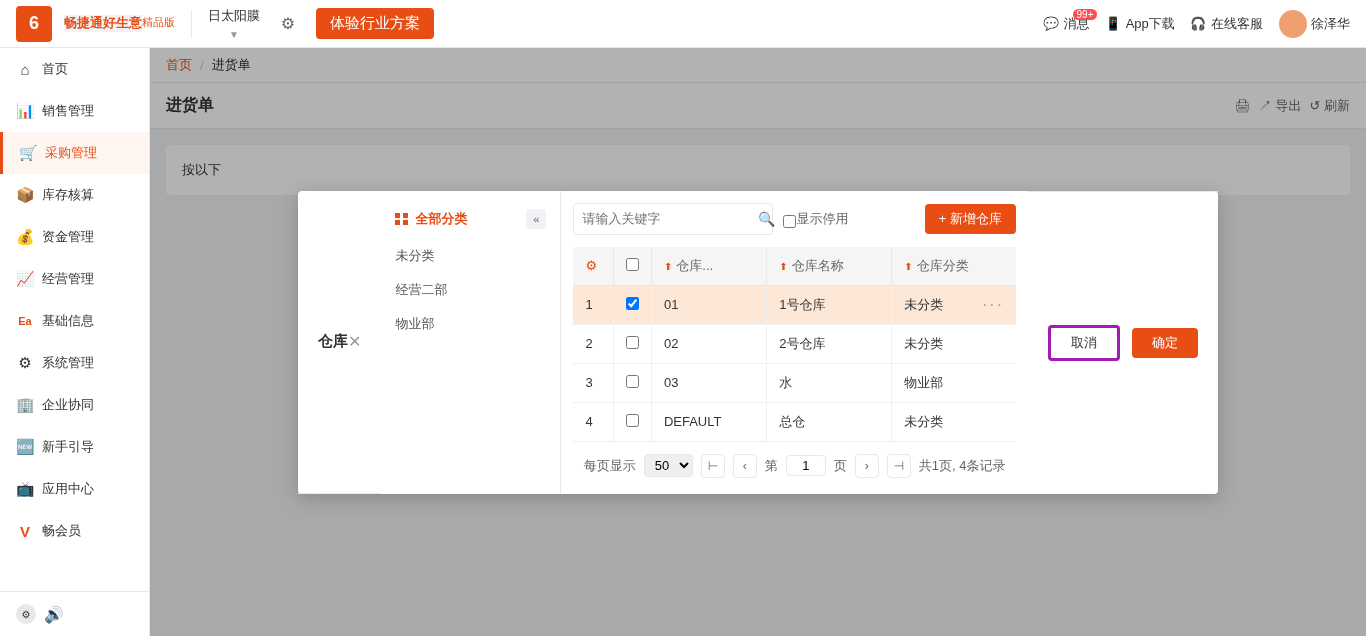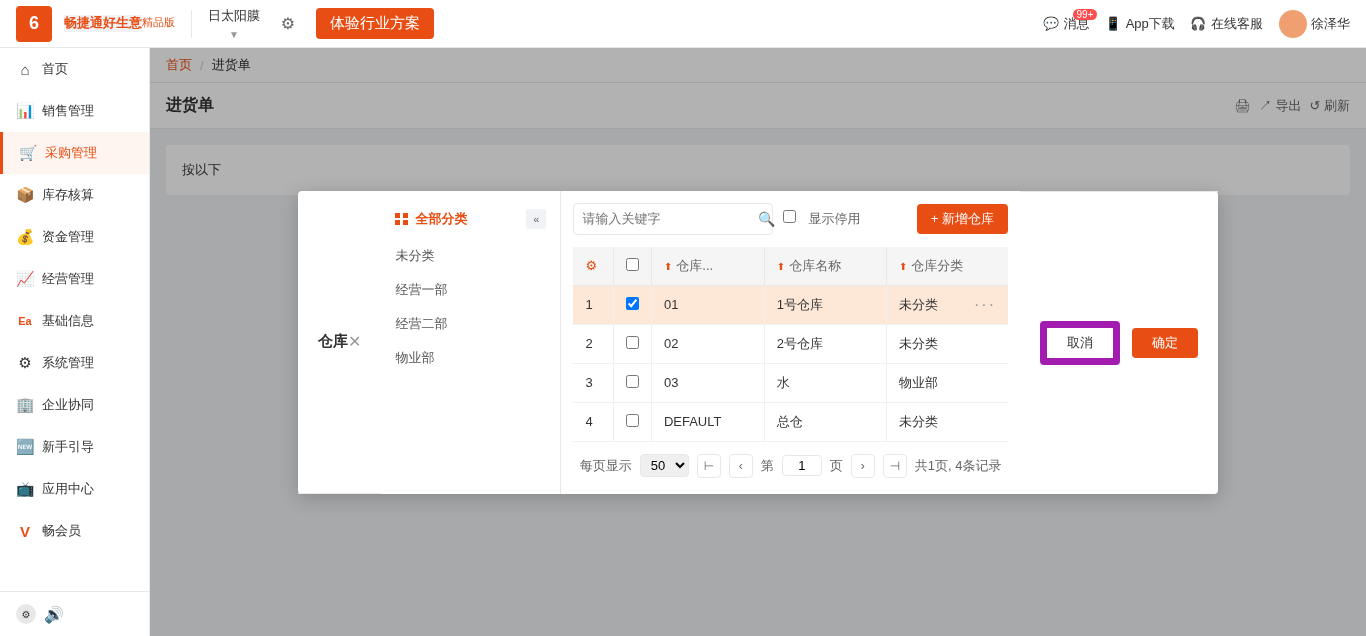--- a/index.html
+++ b/index.html
@@ -62,21 +62,21 @@
     .category-all .grid-icon span { width: 5px; height: 5px; background: #e84d13; display: block; }
     .category-collapse-btn { width: 20px; height: 20px; background: #f0f2f5; border-radius: 2px; display: flex; align-items: center; justify-content: center; cursor: pointer; font-size: 11px; color: #666; }
     .category-item { padding: 8px 14px; font-size: 13px; color: #555; cursor: pointer; }
 
     
     .table-panel { flex: 1; display: flex; flex-direction: column; padding: 12px; }
     .table-toolbar { display: flex; align-items: center; gap: 10px; margin-bottom: 12px; }
     .search-box { display: flex; align-items: center; border: 1px solid #e8e8e8; border-radius: 4px; padding: 0 8px; width: 200px; height: 32px; }
     .search-box input { border: none; outline: none; font-size: 13px; flex: 1; }
     .search-box .search-icon { color: #999; font-size: 14px; cursor: pointer; }
-    .show-disabled { display: flex; align-items: flex-start; gap: 12px; font-size: 13px; color: #666; }
+    .show-disabled { display: flex; align-items: flex-end; gap: 0; font-size: 13px; color: #666; }
     .show-disabled input[type=checkbox] { cursor: pointer; }
     .add-btn { margin-left: auto; background: #e84d13; color: #fff; border: none; border-radius: 4px; padding: 6px 14px; font-size: 13px; cursor: pointer; white-space: nowrap; }
 
     
     .table-wrap { flex: 1; overflow: auto; }
     table { width: 100%; border-collapse: collapse; font-size: 13px; }
     thead tr { background: #f5f5f5; }
     thead th { padding: 10px 12px; text-align: left; font-weight: normal; color: #666; border-bottom: 1px solid #e8e8e8; border-right: 1px solid #e8e8e8; white-space: nowrap; }
     thead th:last-child { border-right: none; }
     tbody tr { border-bottom: 1px solid #f0f0f0; }
@@ -88,21 +88,21 @@
     .row-actions { color: #999; font-size: 16px; letter-spacing: 2px; cursor: pointer; }
 
     
     .pagination { display: flex; align-items: center; justify-content: center; gap: 8px; padding: 12px 0 4px; font-size: 13px; color: #666; }
     .pagination select { border: 1px solid #e8e8e8; border-radius: 4px; padding: 2px 6px; font-size: 13px; }
     .pagination .page-input { width: 40px; border: 1px solid #e8e8e8; border-radius: 4px; padding: 2px 6px; font-size: 13px; text-align: center; }
     .pagination .nav-btn { width: 24px; height: 24px; display: flex; align-items: center; justify-content: center; border: 1px solid #e8e8e8; border-radius: 4px; cursor: pointer; font-size: 12px; color: #666; background: #fff; }
 
     
     .dialog-footer { display: flex; align-items: center; justify-content: flex-end; gap: 12px; padding: 14px 20px; border-top: 1px solid #e8e8e8; }
-    .btn-cancel { border: 7px solid #a21caf; background: #fff; color: #333; padding: 6px 20px; border-radius: 4px; font-size: 13px; cursor: pointer; }
+    .btn-cancel { border: 3px solid #a21caf; background: #fff; color: #333; padding: 6px 20px; border-radius: 4px; font-size: 13px; cursor: pointer; }
     .btn-confirm { background: #e84d13; color: #fff; border: none; padding: 6px 20px; border-radius: 4px; font-size: 13px; cursor: pointer; }
 
     
     .page-content { padding: 16px; }
     .bg-section { background: #fff; border-radius: 4px; padding: 16px; margin-bottom: 12px; }
   </style>
 </head>
 <body>
 
 <div class="topbar">
@@ -238,21 +238,20 @@
                   <span></span>
                     <span></span>
                     <span></span>
                     <span></span>
                 </div>
                 <span>全部分类</span>
               </div>
               <div class="category-collapse-btn">«</div>
             </div>
             <div class="category-item">未分类</div>
-            <div class="category-item">经营一部</div>
             <div class="category-item">经营二部</div>
             <div class="category-item">物业部</div>
           </div>
 
           <div class="table-panel">
 
             <div class="table-toolbar">
               <div class="search-box">
                 <input type="text" placeholder="请输入关键字" style="">
                 <span class="search-icon">🔍</span>

